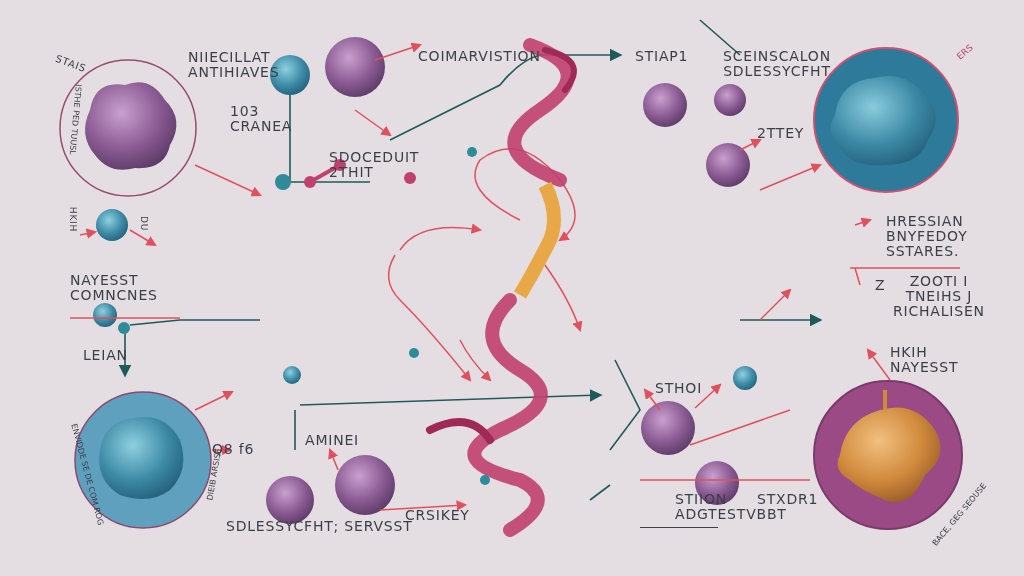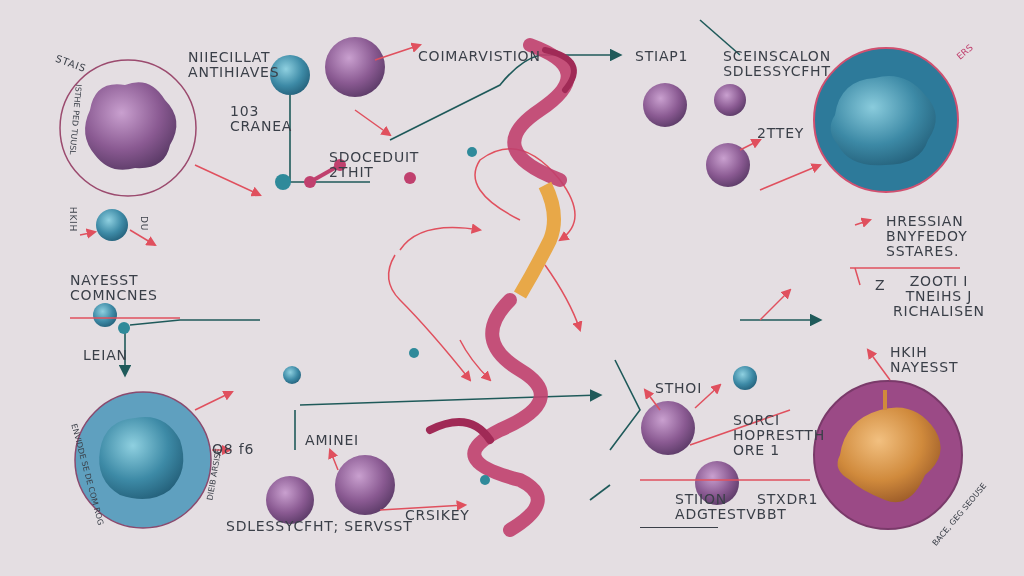--- a/index.html
+++ b/index.html
@@ -168,23 +168,20 @@
   <div class="lbl" style="left:893px;top:274px;text-align:center;">ZOOTI I
 TNEIHS J
 RICHALISEN</div>
   <div class="lbl" style="left:890px;top:345px;">HKIH
 NAYESST</div>
   <div class="lbl" style="left:212px;top:442px;">Q8 f6</div>
   <div class="lbl" style="left:305px;top:433px;">AMINEI</div>
   <div class="lbl" style="left:226px;top:519px;">SDLESSYCFHT; SERVSST</div>
   <div class="lbl" style="left:405px;top:508px;">CRSIKEY</div>
   <div class="lbl" style="left:655px;top:381px;">STHOI</div>
-  <div class="lbl" style="left:733px;top:413px;">SORCI
-HOPRESTTH
-ORE 1</div>
   <div class="lbl" style="left:640px;top:492px;margin-left:35px;">STIION
 ADGTESTVBBT</div>
   <div style="position:absolute;left:640px;top:527px;width:78px;height:1px;background:#3a3f48;"></div>
   <div class="lbl" style="left:757px;top:492px;text-align:right;">STXDR1</div>
 
   <div class="rot" style="left:35px;top:470px;transform:rotate(75deg);">ENVIDDE SE DE COM ROG</div>
   <div class="rot" style="left:40px;top:115px;transform:rotate(95deg);">ISTHE PED TUUSL</div>
   <div class="rot" style="left:188px;top:470px;transform:rotate(-80deg);">DIEIB ARSISE</div>
   <div class="rot" style="left:920px;top:510px;transform:rotate(-50deg);">BACE, GEG SEOUSE</div>
 </div>

